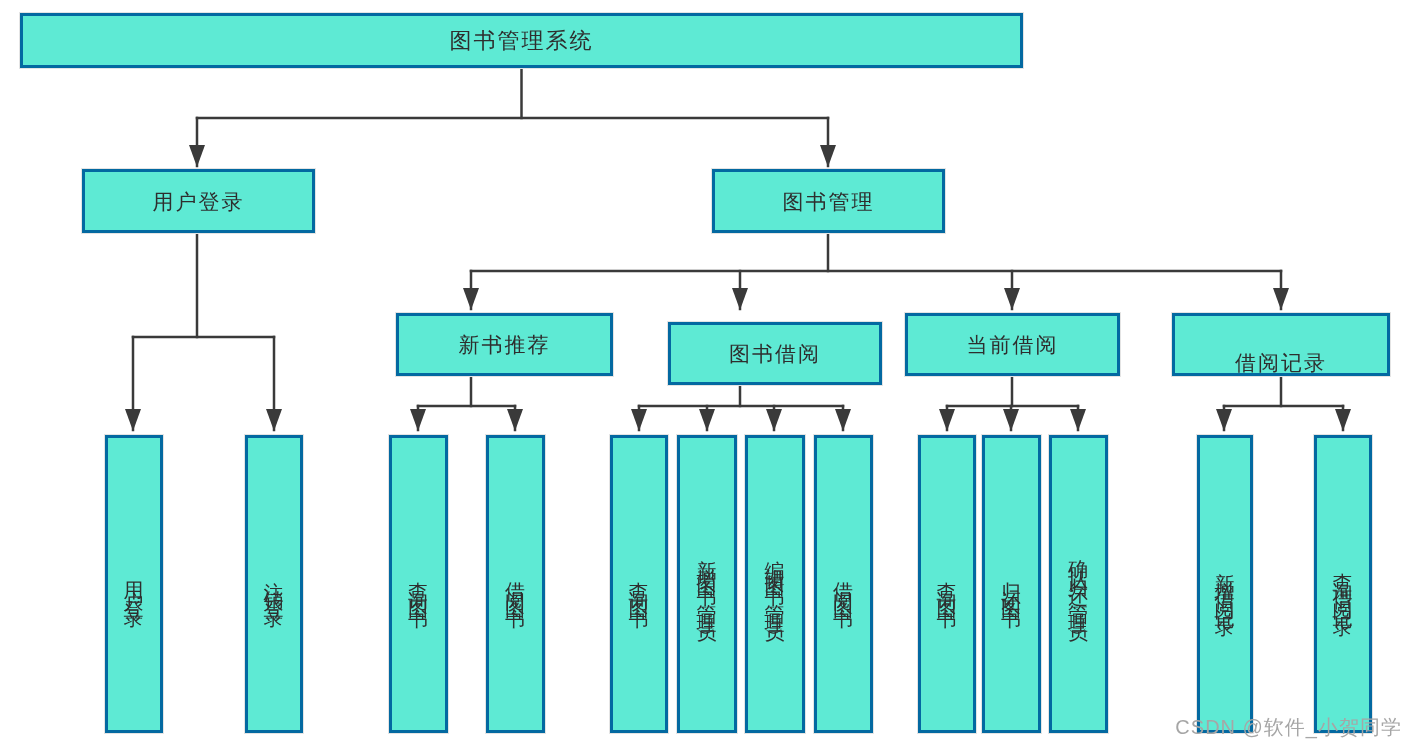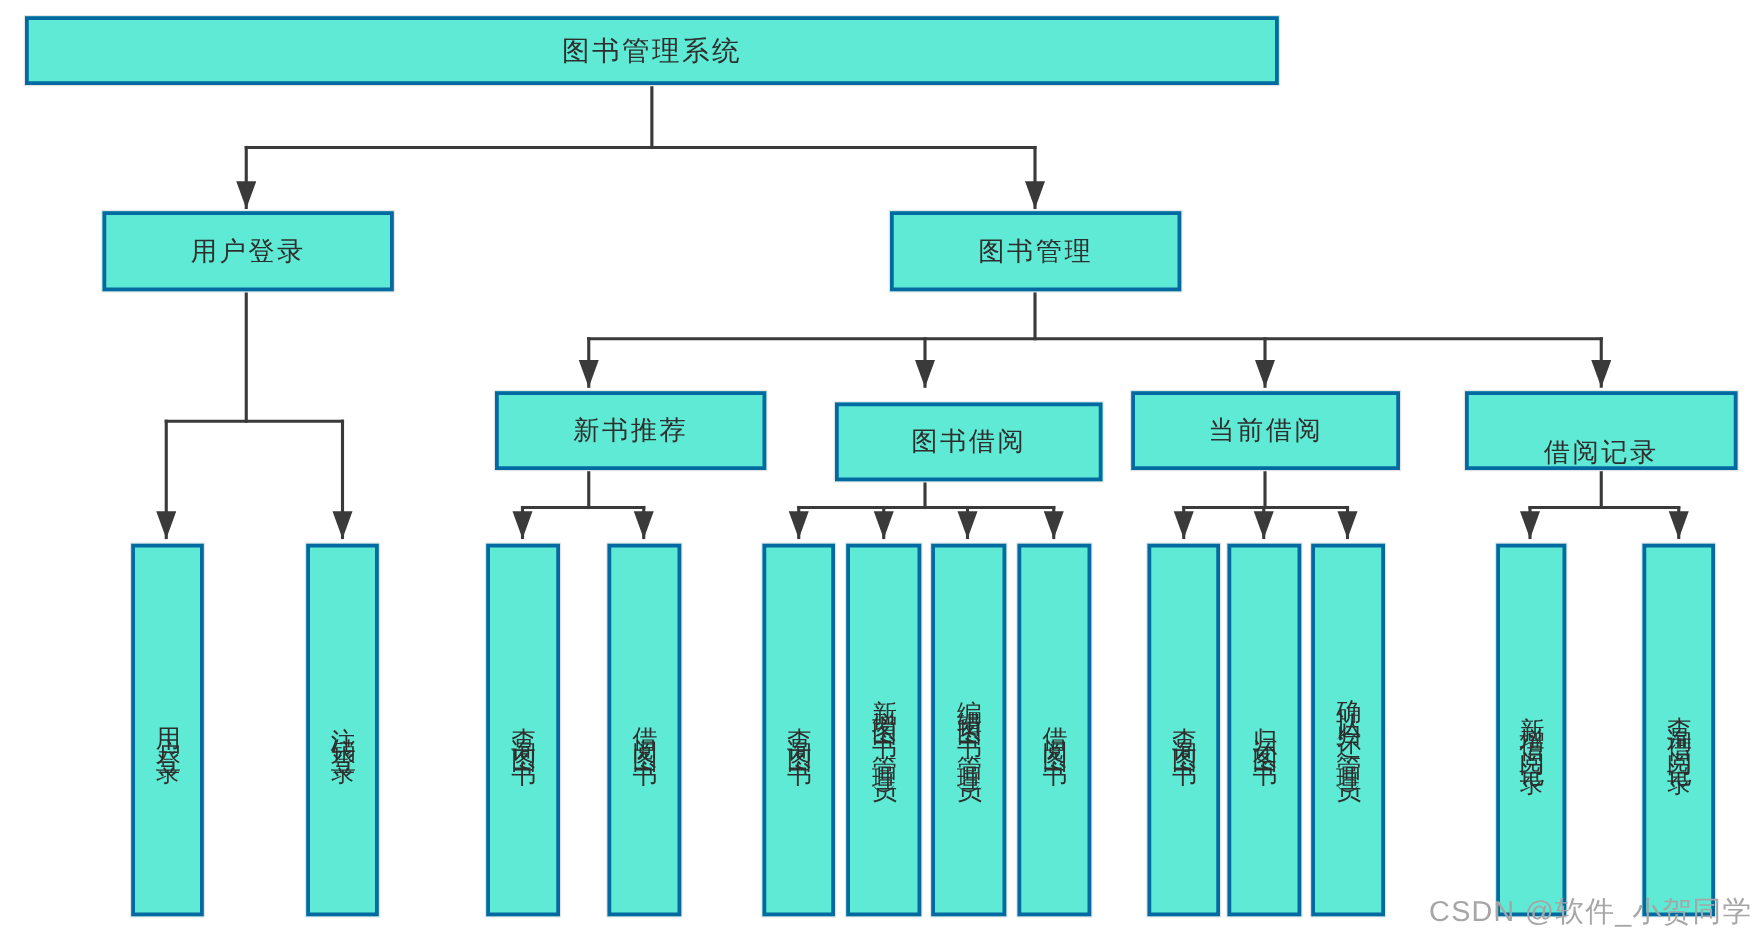--- a/index.html
+++ b/index.html
@@ -9,21 +9,21 @@
   #connectors{position:absolute;left:0;top:0;z-index:1;}
   .node{position:absolute;box-sizing:border-box;border:3px solid #0369a1;background:#5eead4;
         display:flex;align-items:center;justify-content:center;z-index:2;
         color:#2e2e2e;box-shadow:0 0 0 1px #e4e4e4;}
   .hnode{font-size:21px;letter-spacing:2px;}
   .root{font-size:22px;}
   .leaf{font-size:20px;}
   .leaf .vtext{writing-mode:vertical-rl;text-orientation:mixed;letter-spacing:9px;
         line-height:1;white-space:nowrap;}
   .hnode .htext{line-height:1;}
-  #watermark{position:absolute;right:3px;top:714px;z-index:6;font-size:23px;
+  #watermark{position:absolute;right:3px;top:714px;z-index:6;font-size:20px;
         color:#a6a6a6;letter-spacing:1px;white-space:nowrap;}
 </style>
 </head>
 <body>
 
 <div id="canvas">
 
   <svg id="connectors" width="1405" height="747" viewBox="0 0 1405 747">
     <defs>
       <marker id="arw" markerUnits="userSpaceOnUse" markerWidth="26" markerHeight="20" refX="21" refY="8" orient="auto">

